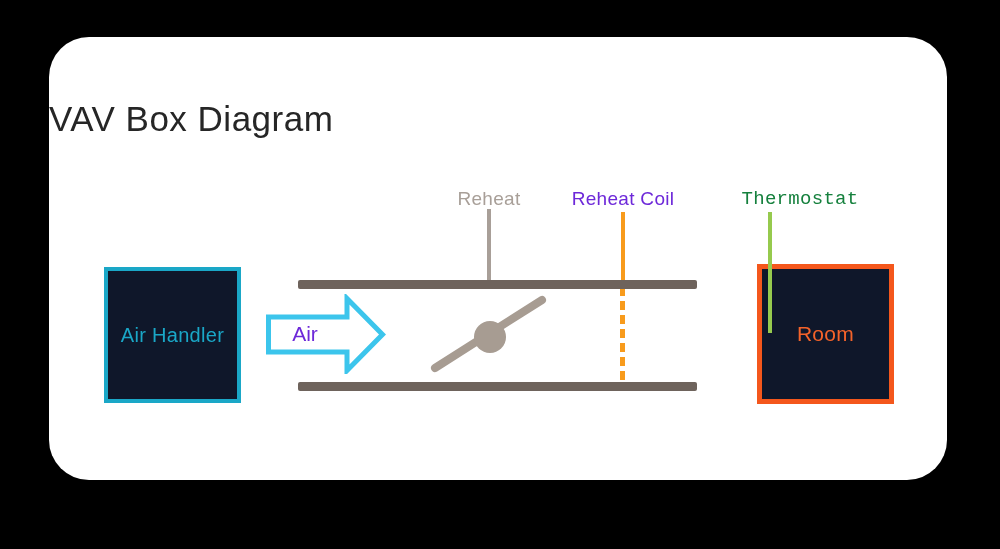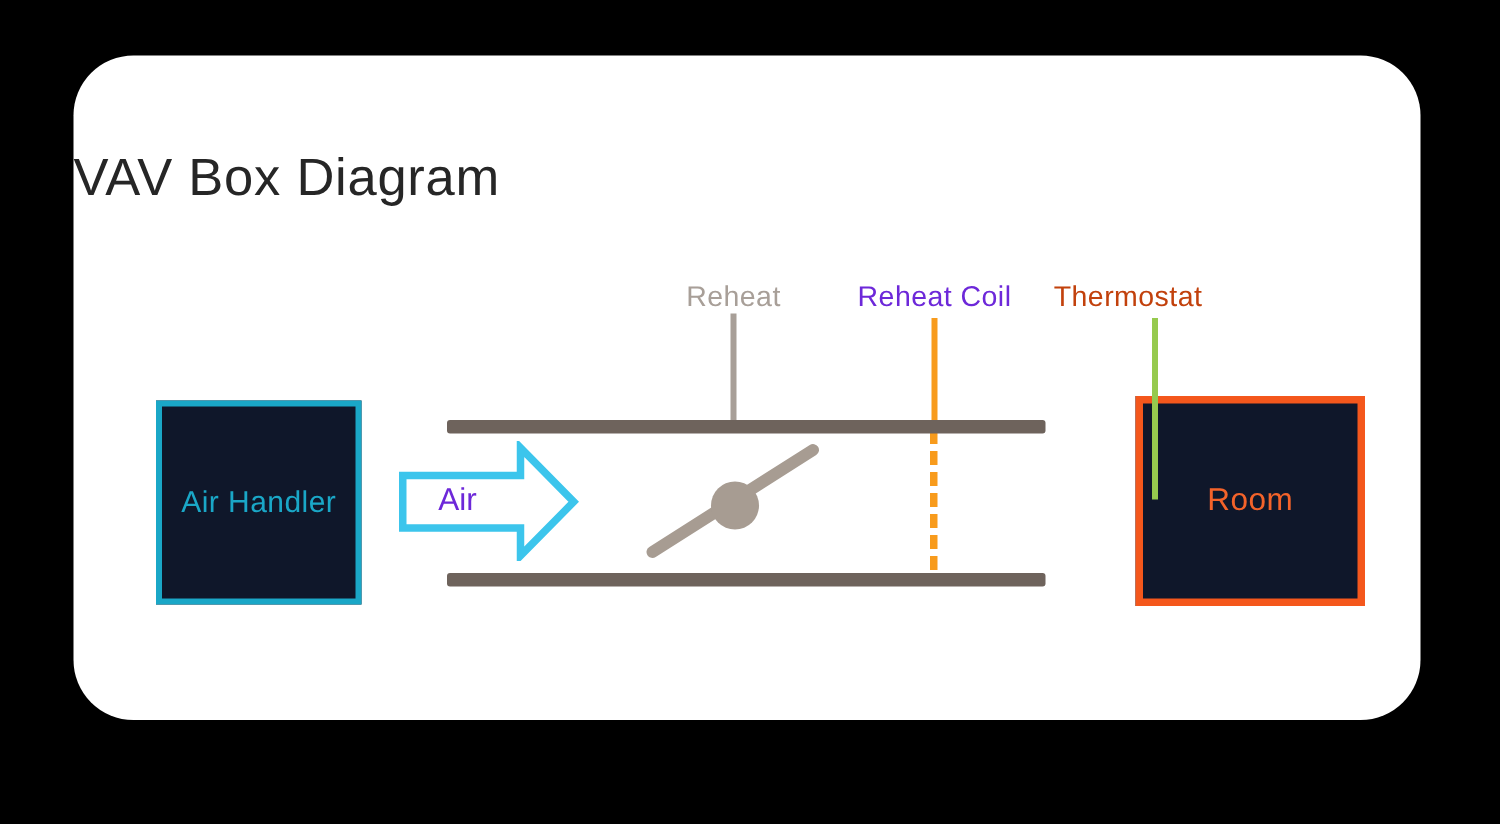--- a/index.html
+++ b/index.html
@@ -29,21 +29,21 @@
   .callout-label{
     top:151px;
     transform:translateX(-50%);
     font-size:19px;
     font-weight:500;
     letter-spacing:0.3px;
     white-space:nowrap;
   }
   .label-damper{left:440px;color:#A89F98;}
   .label-reheat{left:574px;color:#6d28d9;}
-  .label-thermostat{left:703px;color:#c2410c;}
+  .label-thermostat{left:751px;color:#15803d;font-family:Liberation Mono, monospace;}
 
   .leader{width:4px;}
   .leader-damper{left:438px;top:172px;height:72px;background:#A89F98;}
   .leader-reheat{left:572px;top:175px;height:69px;background:#F89B1C;}
   .leader-thermostat{left:719px;top:175px;height:121px;background:#96CA4E;z-index:6;}
 
   .reheat-dashed{
     left:571px;top:250px;
     width:5px;height:98px;
     background:repeating-linear-gradient(to bottom,#F89B1C 0 9px,transparent 9px 14px);
@@ -55,21 +55,21 @@
     box-sizing:border-box;
     display:flex;align-items:center;justify-content:center;
     background:#0f172a;
   }
   .air-handler-box{
     left:55px;top:230px;width:137px;height:136px;
     border:4px solid #1AA7C7;
   }
   .air-handler-box .node-label{color:#1AA7C7;font-size:20px;letter-spacing:0.3px;}
   .room-box{
-    left:708px;top:227px;width:153px;height:140px;
+    left:708px;top:227px;width:137px;height:140px;
     border:5px solid #F4571C;
     z-index:5;
   }
   .room-box .node-label{color:#F4632A;font-size:21px;letter-spacing:0.3px;}
 
   .air-arrow-svg{left:215px;top:257px;z-index:4;}
   .air-flow-label{
     left:256px;top:297px;
     transform:translate(-50%,-50%);
     color:#6d28d9;

